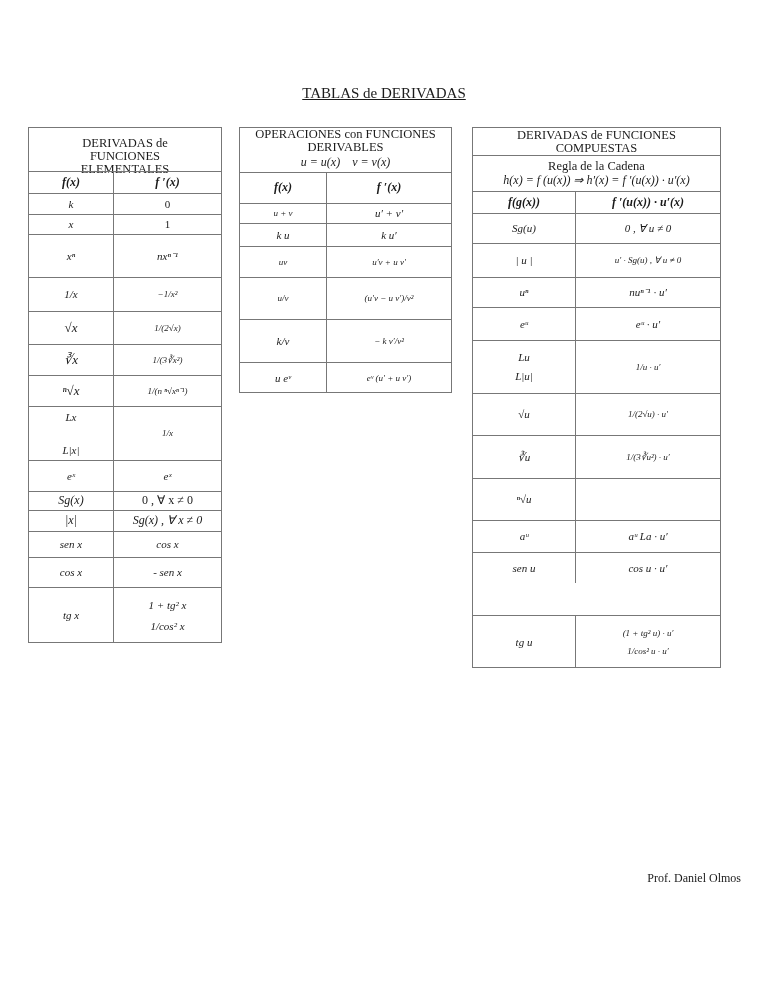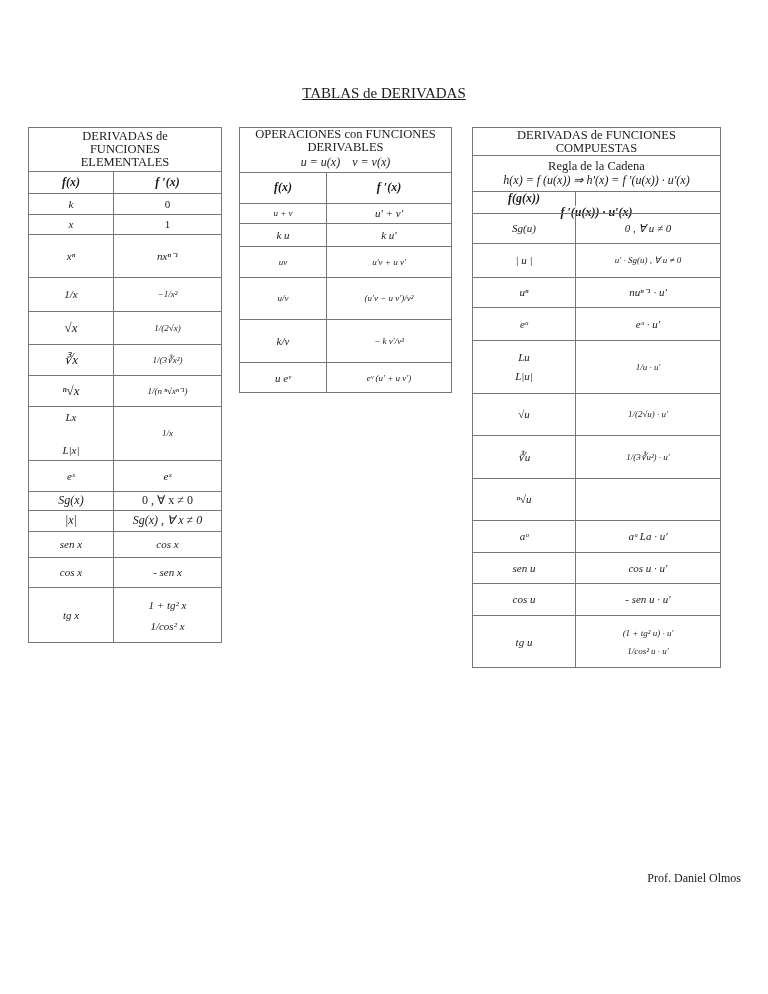--- a/index.html
+++ b/index.html
@@ -18,21 +18,21 @@
   .sm { font-size:9px; }
   .sig { position:absolute; right:27px; top:871px; font-size:12px; }
 </style>
 </head>
 <body>
 
 <div class="title"><span>TABLAS de DERIVADAS</span></div>
 
 <div class="tbl" style="left:28px;top:127px;width:194px;height:516px;">
   <div class="row first" style="top:0;height:43px;">
-    <div class="cell hdr" style="width:100%;padding:0 18px;">DERIVADAS de FUNCIONES ELEMENTALES</div>
+    <div class="cell hdr" style="width:100%;padding:0 18px;margin-top:7px;">DERIVADAS de FUNCIONES ELEMENTALES</div>
   </div>
   <div class="row" style="top:43px;height:22px;">
     <div class="cell l colh" style="width:85px;">f(x)</div>
     <div class="cell colh" style="flex:1;">f ′(x)</div>
   </div>
   <div class="row" style="top:65px;height:21px;">
     <div class="cell l m" style="width:85px;">k</div>
     <div class="cell m r" style="flex:1;">0</div>
   </div>
   <div class="row" style="top:86px;height:20px;">
@@ -135,21 +135,21 @@
 <div class="tbl" style="left:472px;top:127px;width:249px;height:541px;">
   <div class="row first" style="top:0;height:27px;">
     <div class="cell hdr" style="width:100%;padding:0 20px;">DERIVADAS de FUNCIONES COMPUESTAS</div>
   </div>
   <div class="row" style="top:27px;height:36px;">
     <div class="cell" style="width:100%;">
       <span class="hdr">Regla de la Cadena</span>
       <span class="m" style="font-size:12px;margin-top:1px;">h(x) = f (u(x)) ⇒ h′(x) = f ′(u(x)) · u′(x)</span>
     </div>
   </div>
-  <div class="row" style="top:63px;height:22px;flex-direction:column;">
+  <div class="row" style="top:63px;height:22px;">
     <div class="cell l colh" style="width:103px;">f(g(x))</div>
     <div class="cell colh" style="flex:1;">f ′(u(x)) · u′(x)</div>
   </div>
   <div class="row" style="top:85px;height:30px;">
     <div class="cell l m" style="width:103px;">Sg(u)</div>
     <div class="cell m" style="flex:1;">0 , ∀ u ≠ 0</div>
   </div>
   <div class="row" style="top:115px;height:34px;">
     <div class="cell l m" style="width:103px;">| u |</div>
     <div class="cell m sm" style="flex:1;">u′ · Sg(u) , ∀ u ≠ 0</div>
@@ -180,24 +180,20 @@
   <div class="row" style="top:350px;height:42px;">
     <div class="cell l m" style="width:103px;">ⁿ√u</div>
   </div>
   <div class="row" style="top:392px;height:32px;">
     <div class="cell l m" style="width:103px;">aᵘ</div>
     <div class="cell m" style="flex:1;">aᵘ La · u′</div>
   </div>
   <div class="row" style="top:424px;height:31px;">
     <div class="cell l m" style="width:103px;">sen u</div>
     <div class="cell m" style="flex:1;">cos u · u′</div>
-  </div>
-  <div class="row" style="top:455px;height:32px;">
-    <div class="cell l m" style="width:103px;">cos u</div>
-    <div class="cell m" style="flex:1;">- sen u · u′</div>
   </div>
   <div class="row" style="top:487px;height:53px;">
     <div class="cell l m" style="width:103px;">tg u</div>
     <div class="cell m sm" style="flex:1;">
       <span>(1 + tg² u) · u′</span>
       <span style="margin-top:8px;">1/cos² u · u′</span>
     </div>
   </div>
 </div>
 

